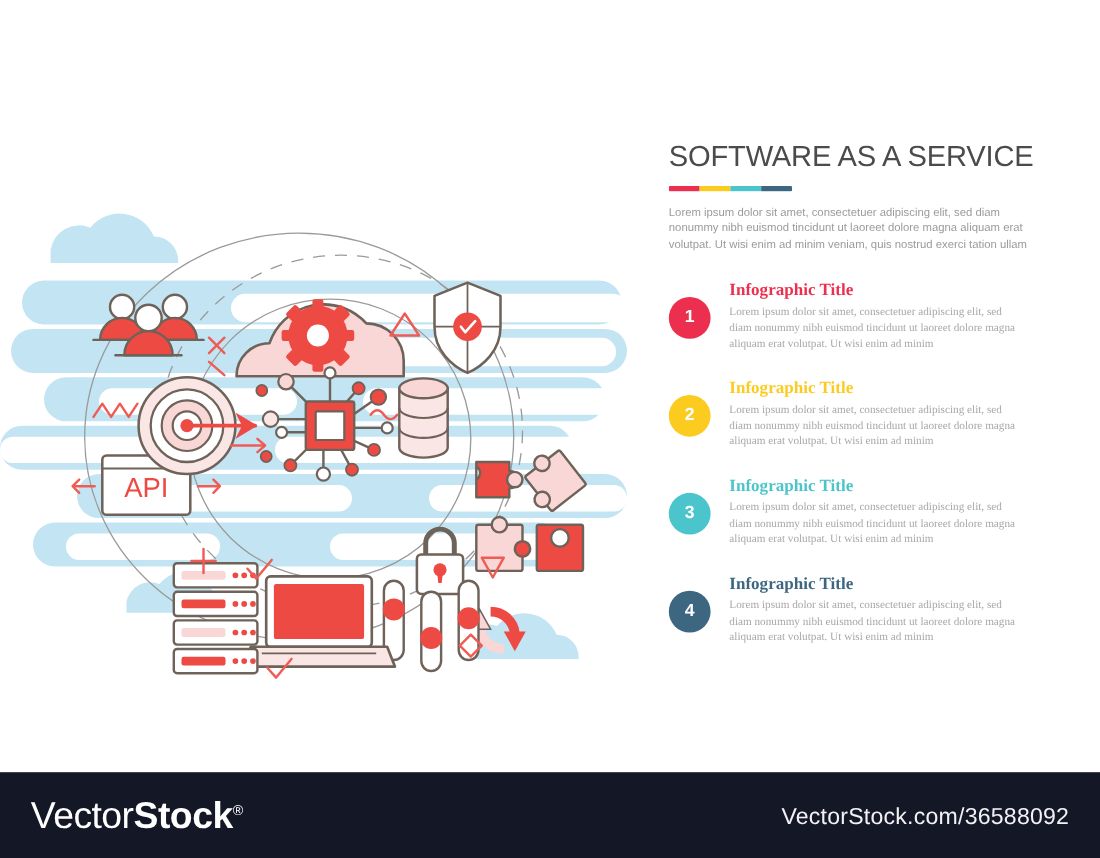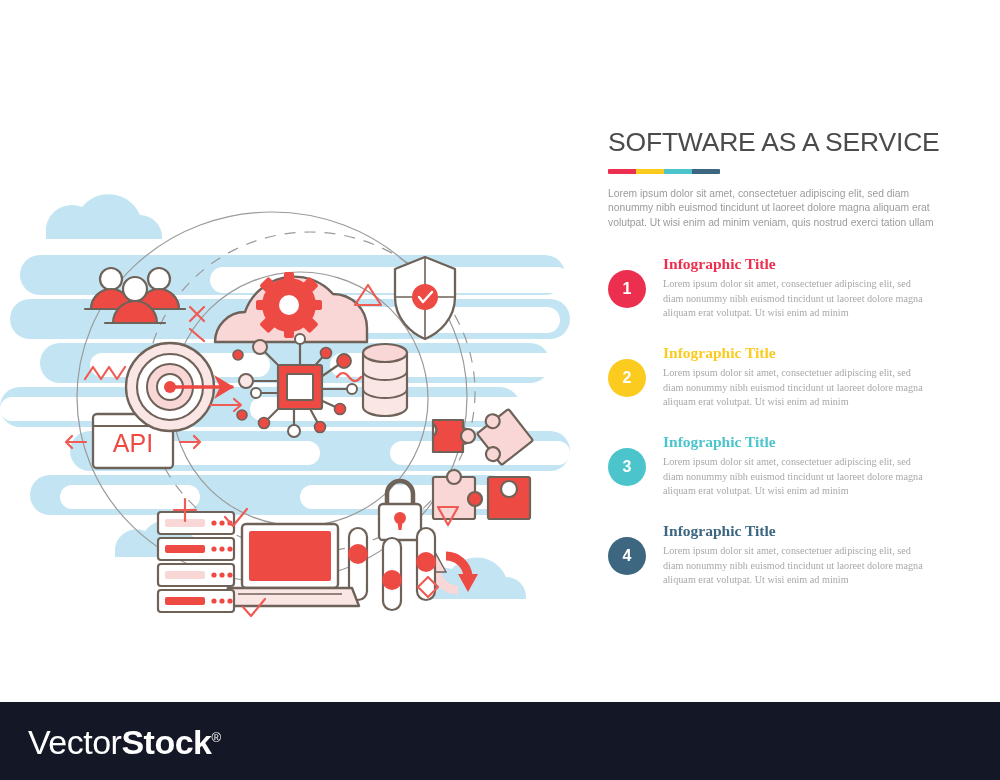--- a/index.html
+++ b/index.html
@@ -417,15 +417,16 @@
           <div class="item-title" style="color: rgb(61, 102, 128);">Infographic Title</div>
           <div class="item-desc">Lorem ipsum dolor sit amet, consectetuer adipiscing elit, sed diam nonummy nibh euismod tincidunt ut laoreet dolore magna aliquam erat volutpat. Ut wisi enim ad minim</div>
         </div>
       </div>
 
     </div>
   </div>
 
   <div class="footer" style="background: rgb(20, 23, 38);">
     <div class="vs-logo"><span>Vector</span><b>Stock</b><sup>®</sup></div>
+    <div class="vs-url">VectorStock.com/36588092</div>
   </div>
 
 </div>
 
 </body></html>

